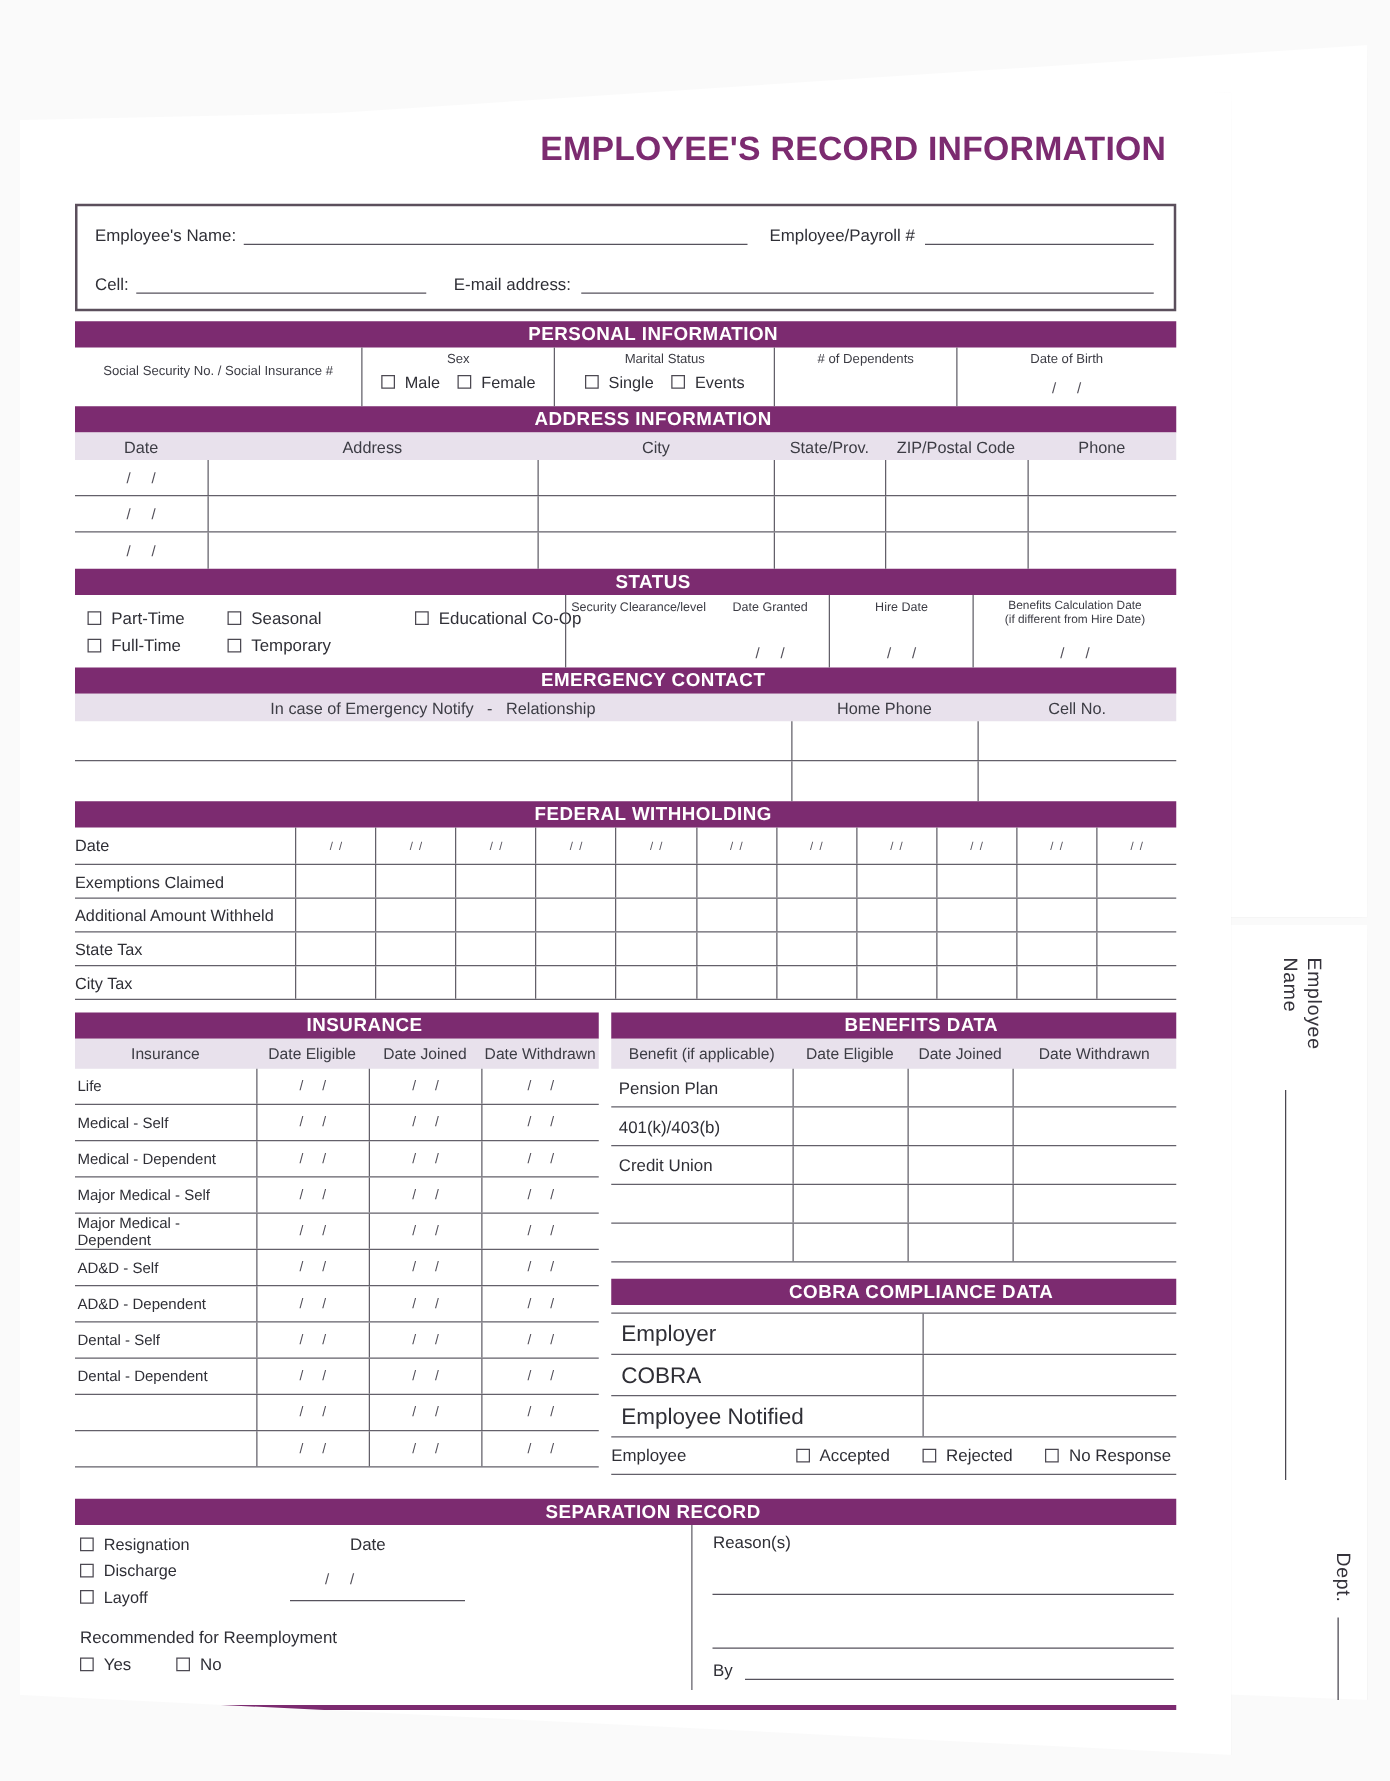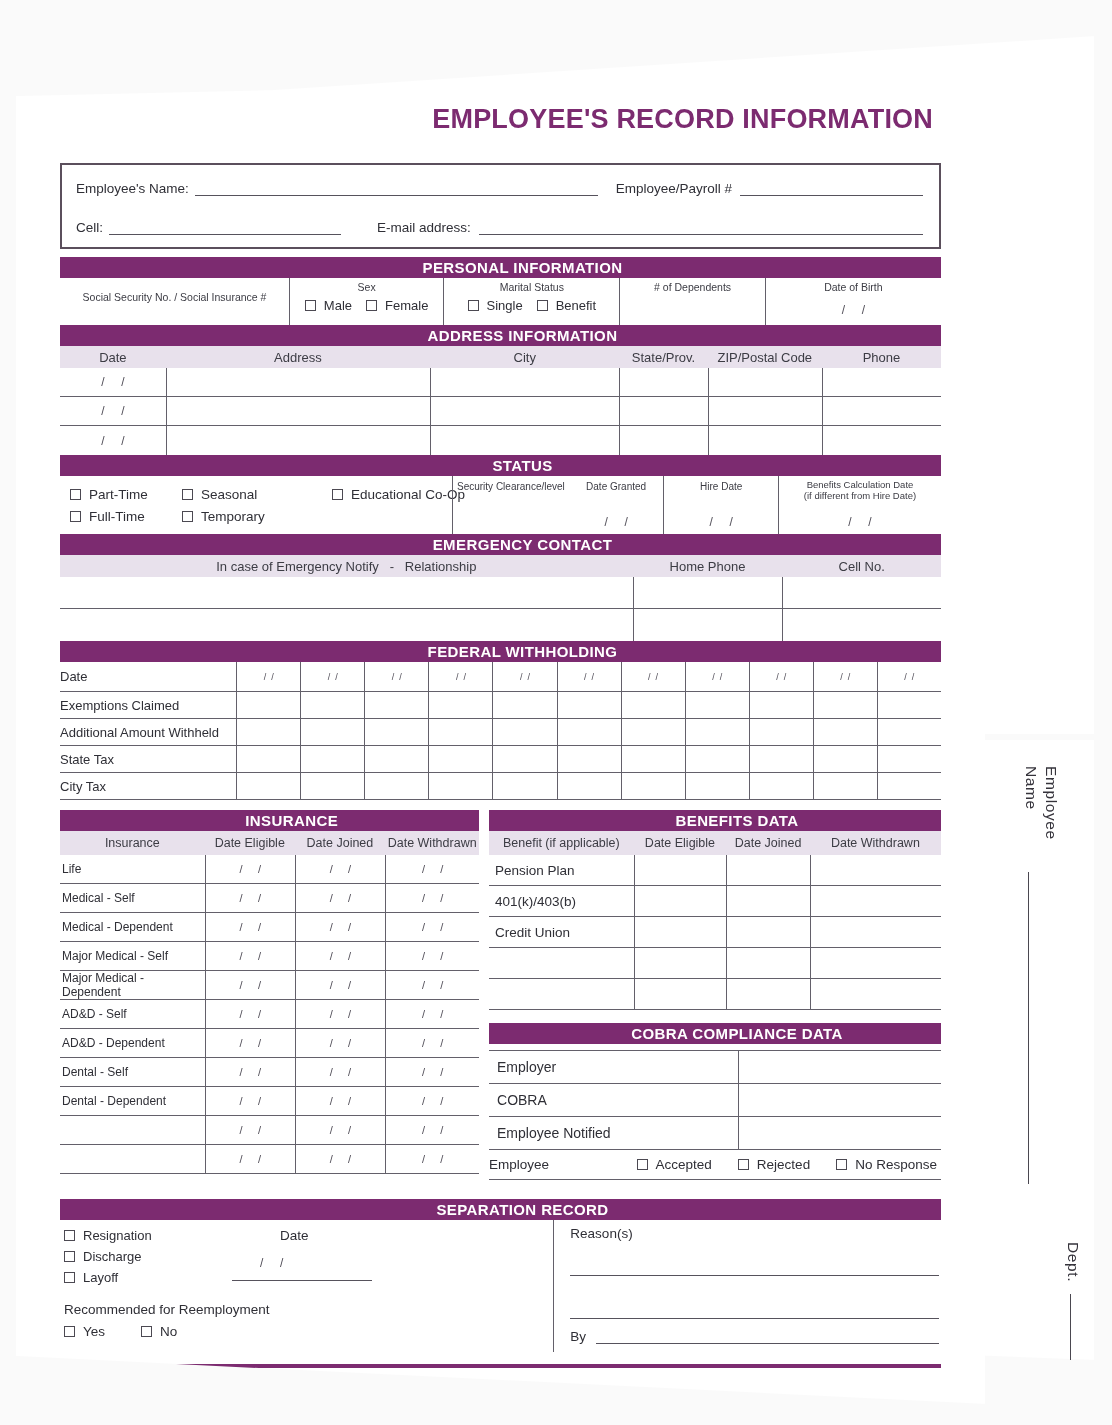--- a/index.html
+++ b/index.html
@@ -115,21 +115,21 @@
   .ben-band > div{display:flex; align-items:center; justify-content:center; font-size:12.5px; height:100%;}
   .brow{display:flex; height:31px; border-bottom:1px solid var(--line);}
   .brow > div{border-left:1px solid var(--line); height:100%;}
   .brow > div:first-child{border-left:none; display:flex; align-items:center; font-size:13.5px; padding-left:6px;}
 
   .cobra{margin-top:13px;}
   .cob-band{height:22px;}
   .cob-l{width:55%; text-align:center;} .cob-r{width:45%; text-align:center;}
   .crows{border-top:1px solid var(--line); margin-top:6px;}
   .crow{display:flex; height:33px; border-bottom:1px solid var(--line);}
-  .crow .cleft{width:55%; display:flex; align-items:center; font-size:14px; padding-left:8px;}
+  .crow .cleft{width:55%; display:flex; align-items:center; font-size:18px; padding-left:8px;}
   .crow .cright{width:45%; border-left:1px solid var(--line);}
   .cob-emp{display:flex; align-items:center; height:30px; font-size:13.5px; border-bottom:1px solid var(--line); justify-content:space-between; padding-right:4px;}
   .cob-emp .cbitem{font-size:13.5px;}
 
   
   .sep-bar{margin-top:19px;}
   .seprow{display:flex; height:132px;}
   .sep-l{width:56%; position:relative; padding:8px 0 0 4px;}
   .sep-cbs{display:flex; flex-direction:column; gap:6px;}
   .sep-cbs .cbitem{font-size:13px;}
@@ -175,21 +175,21 @@
     <div class="top-box">
       <div class="tb-row r1">
         <span class="lbl">Employee's Name:</span>
         <span class="ul" style="flex:2.2; margin-left:6px;"></span>
         <span class="lbl" style="margin-left:18px;">Employee/Payroll #</span>
         <span class="ul" style="flex:1; margin-left:8px;"></span>
       </div>
       <div class="tb-row r2">
         <span class="lbl">Cell:</span>
         <span class="ul" style="width:232px; flex:none; margin-left:6px;"></span>
-        <span class="lbl" style="margin-left:36px;">E-mail address:</span>
+        <span class="lbl" style="margin-left:22px;">E-mail address:</span>
         <span class="ul grow" style="margin-left:8px;"></span>
       </div>
     </div>
 
     <div class="bar" style="margin-top:8px;">PERSONAL INFORMATION</div>
     <div class="prow">
       <div class="pcell pc-ssn">
         <span class="plab" style="margin-top:10px;">Social Security No. / Social Insurance #</span>
       </div>
       <div class="pcell pc-sex">
@@ -207,21 +207,21 @@
       </div>
       <div class="pcell pc-mar">
         <span class="plab">Marital Status</span>
         <span class="popts" id="marital-options">
             <span class="cbitem">
               <span class="cb"></span>
               <span>Single</span>
             </span>
             <span class="cbitem">
               <span class="cb"></span>
-              <span>Benefit</span>
+              <span>Events</span>
             </span>
           </span>
       </div>
       <div class="pcell pc-dep">
         <span class="plab"># of Dependents</span>
       </div>
       <div class="pcell pc-dob">
         <span class="plab">Date of Birth</span>
         <span class="slash">/&nbsp;&nbsp;&nbsp;&nbsp;&nbsp;/</span>
       </div>

